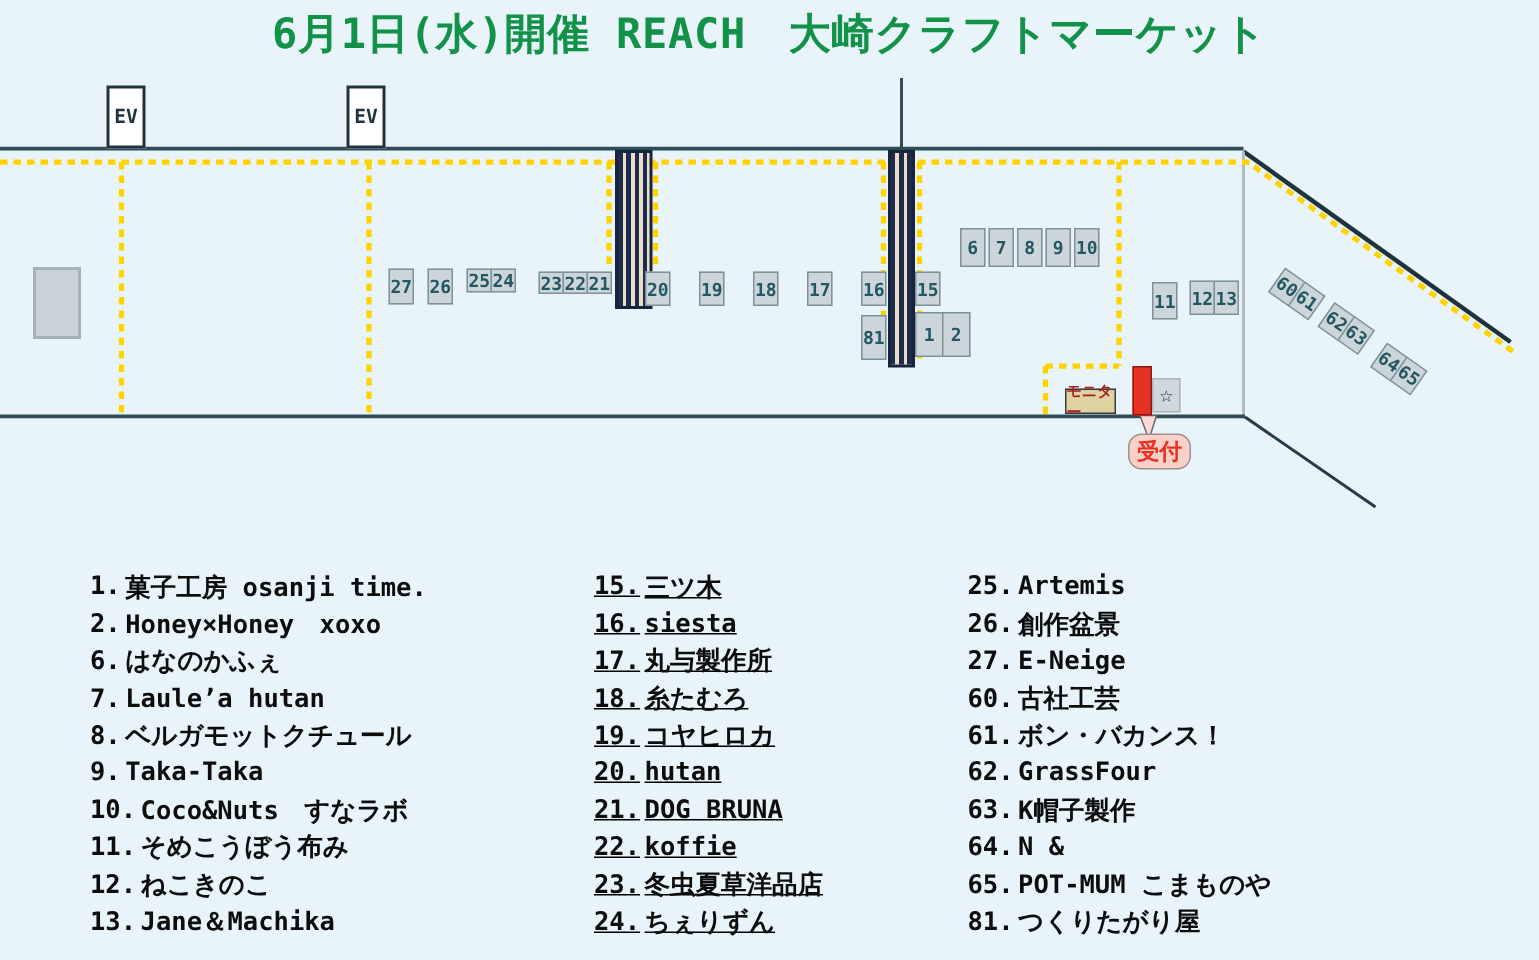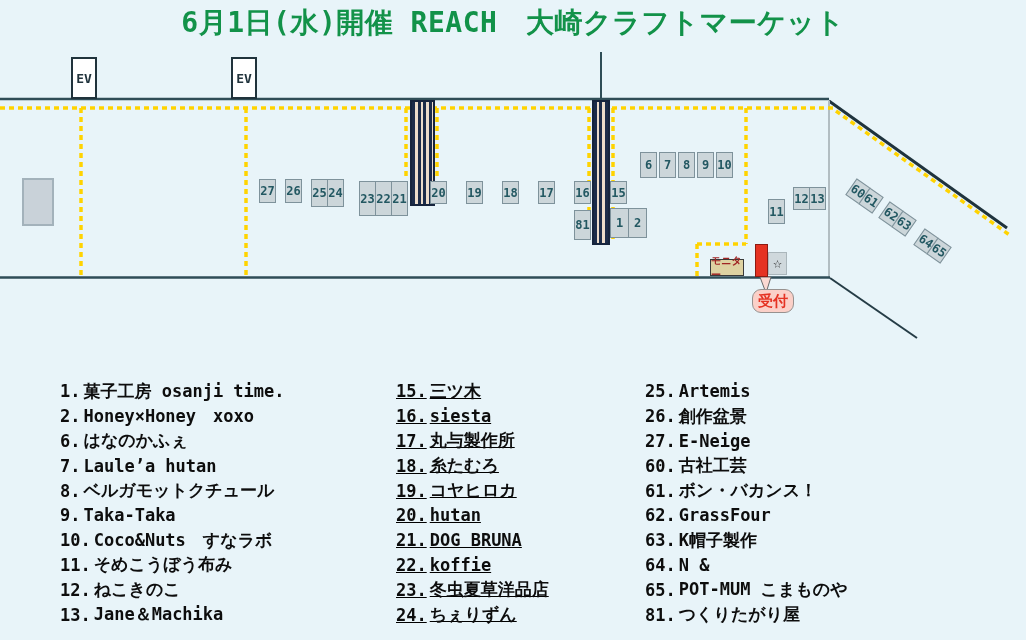--- a/index.html
+++ b/index.html
@@ -73,25 +73,25 @@
     <div class="abs ev" style="left:231px;top:57px;">EV</div>
     <div class="abs pillar" style="left:22px;top:178px;"></div>
 
     <div class="abs esc" style="left:410px;top:100px;width:25px;height:106px;"></div>
     <div class="abs esc" style="left:592px;top:100px;width:18px;height:145px;"></div>
 
     <div class="bgroup" style="left:259px;top:179px;height:24px;gap:10px;">
         <span class="cell">27</span>
         <span class="cell">26</span>
       </div>
-    <div class="bgroup" style="left:311px;top:179px;height:28px;">
+    <div class="bgroup" style="left:311px;top:179px;height:16px;">
         <span class="cell">25</span>
         <span class="cell">24</span>
       </div>
-    <div class="bgroup" style="left:359px;top:181px;height:35px;">
+    <div class="bgroup" style="left:359px;top:181px;height:15px;">
         <span class="cell">23</span>
         <span class="cell">22</span>
         <span class="cell">21</span>
       </div>
     <div class="bgroup" style="left:430px;top:181px;height:23px;gap:20px;">
         <span class="cell">20</span>
         <span class="cell">19</span>
         <span class="cell">18</span>
         <span class="cell">17</span>
         <span class="cell">16</span>
@@ -104,21 +104,21 @@
         <span class="cell">9</span>
         <span class="cell">10</span>
       </div>
     <div class="bgroup" style="left:574px;top:210px;height:30px;">
         <span class="cell">81</span>
       </div>
     <div class="bgroup wide" style="left:610px;top:208px;height:30px;">
         <span class="cell">1</span>
         <span class="cell">2</span>
       </div>
-    <div class="bgroup" style="left:768px;top:188px;height:25px;margin-top:11px;">
+    <div class="bgroup" style="left:768px;top:188px;height:25px;">
         <span class="cell">11</span>
       </div>
     <div class="bgroup" style="left:793px;top:187px;height:23px;align-items:center;">
         <span class="cell">12</span>
         <span class="cell">13</span>
       </div>
     <div class="bgroup rot" style="left:848px;top:186px;height:20px;">
         <span class="cell">60</span>
         <span class="cell">61</span>
       </div>

